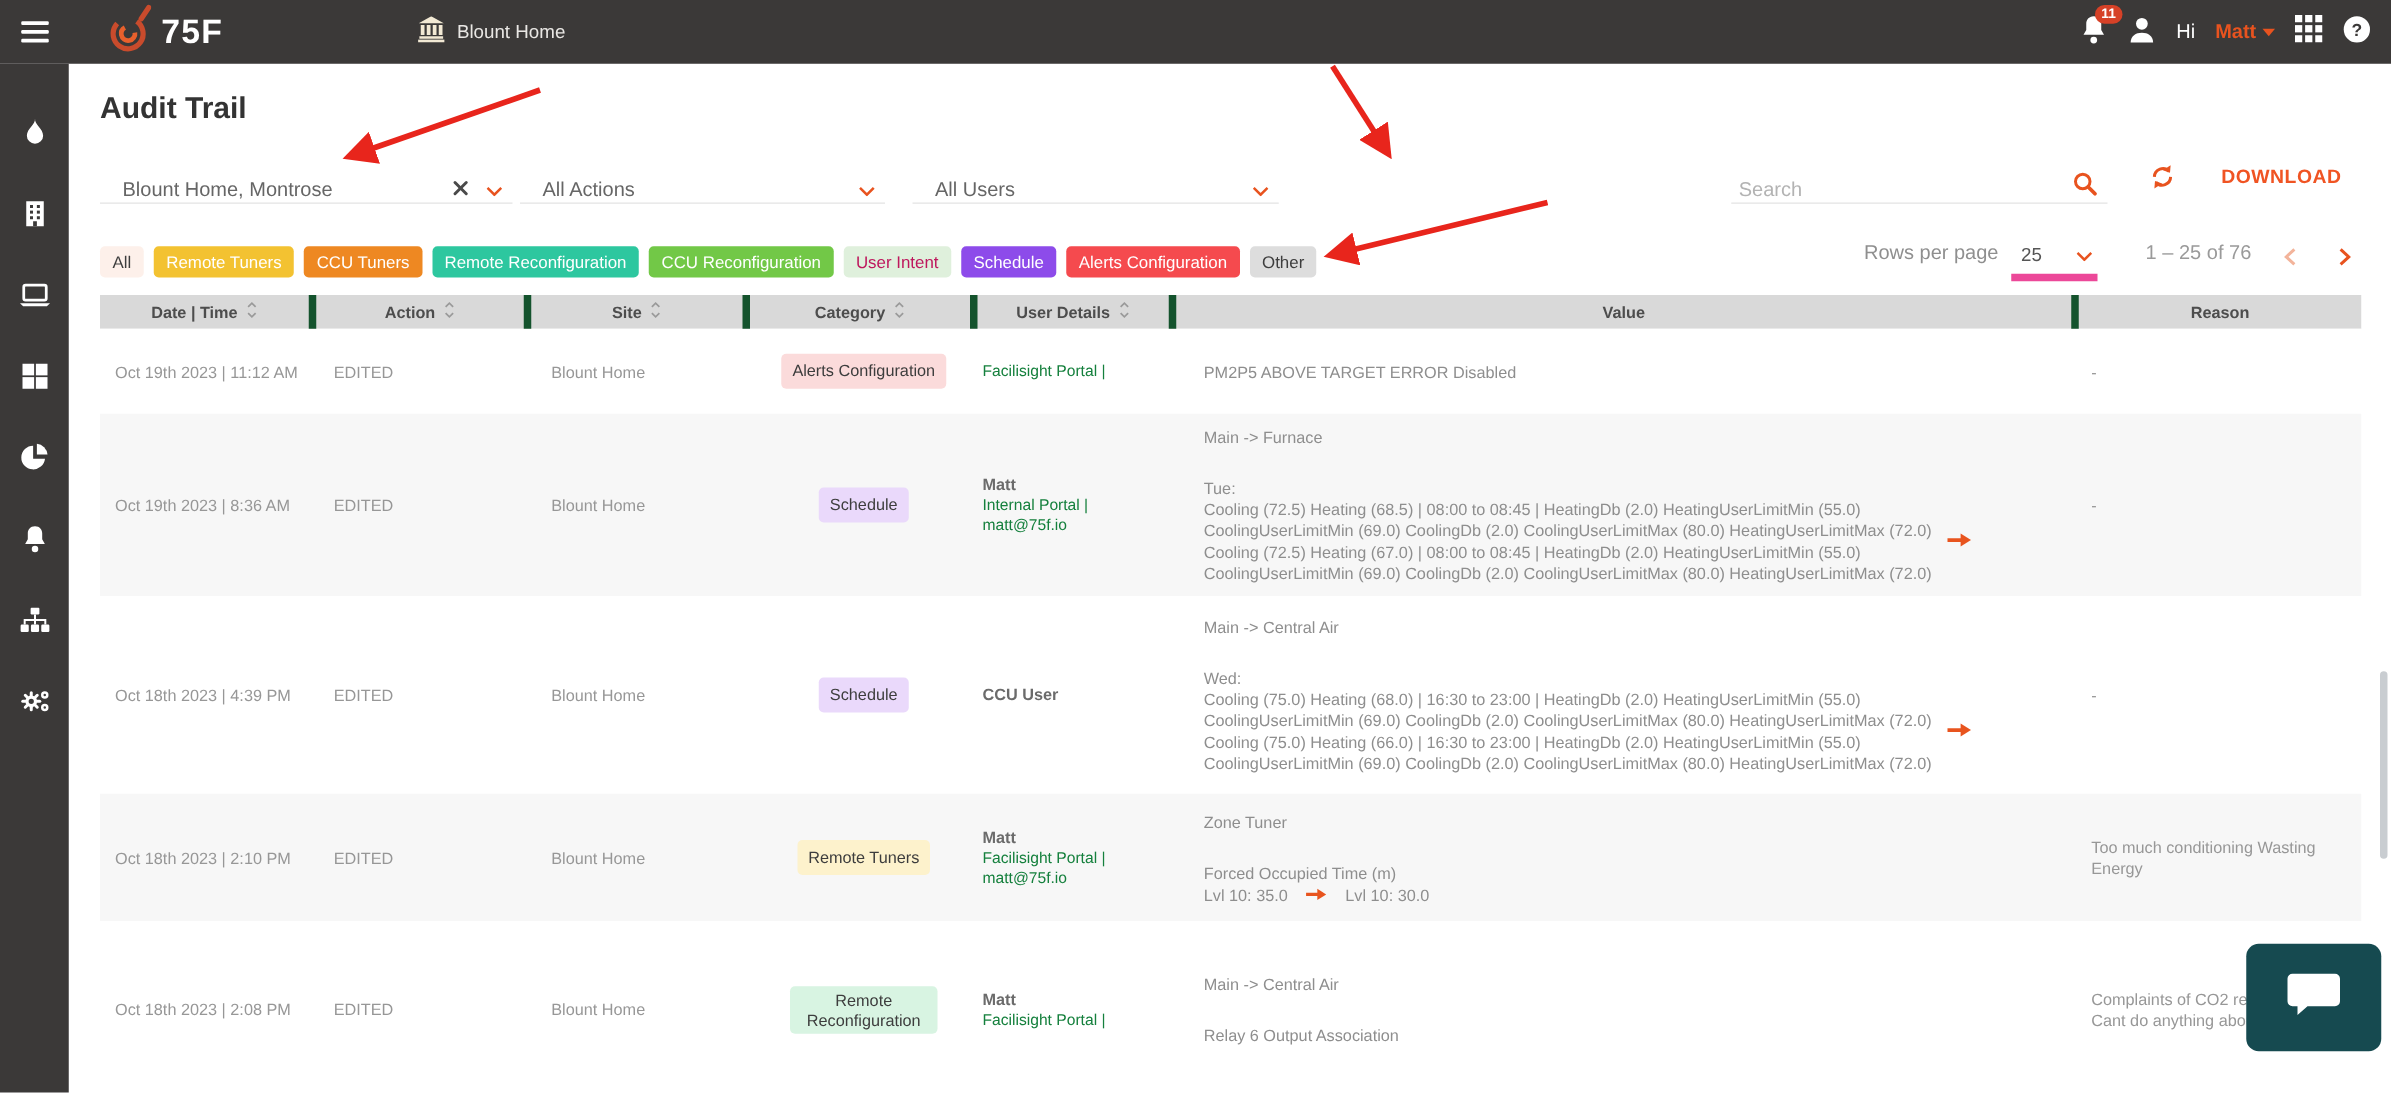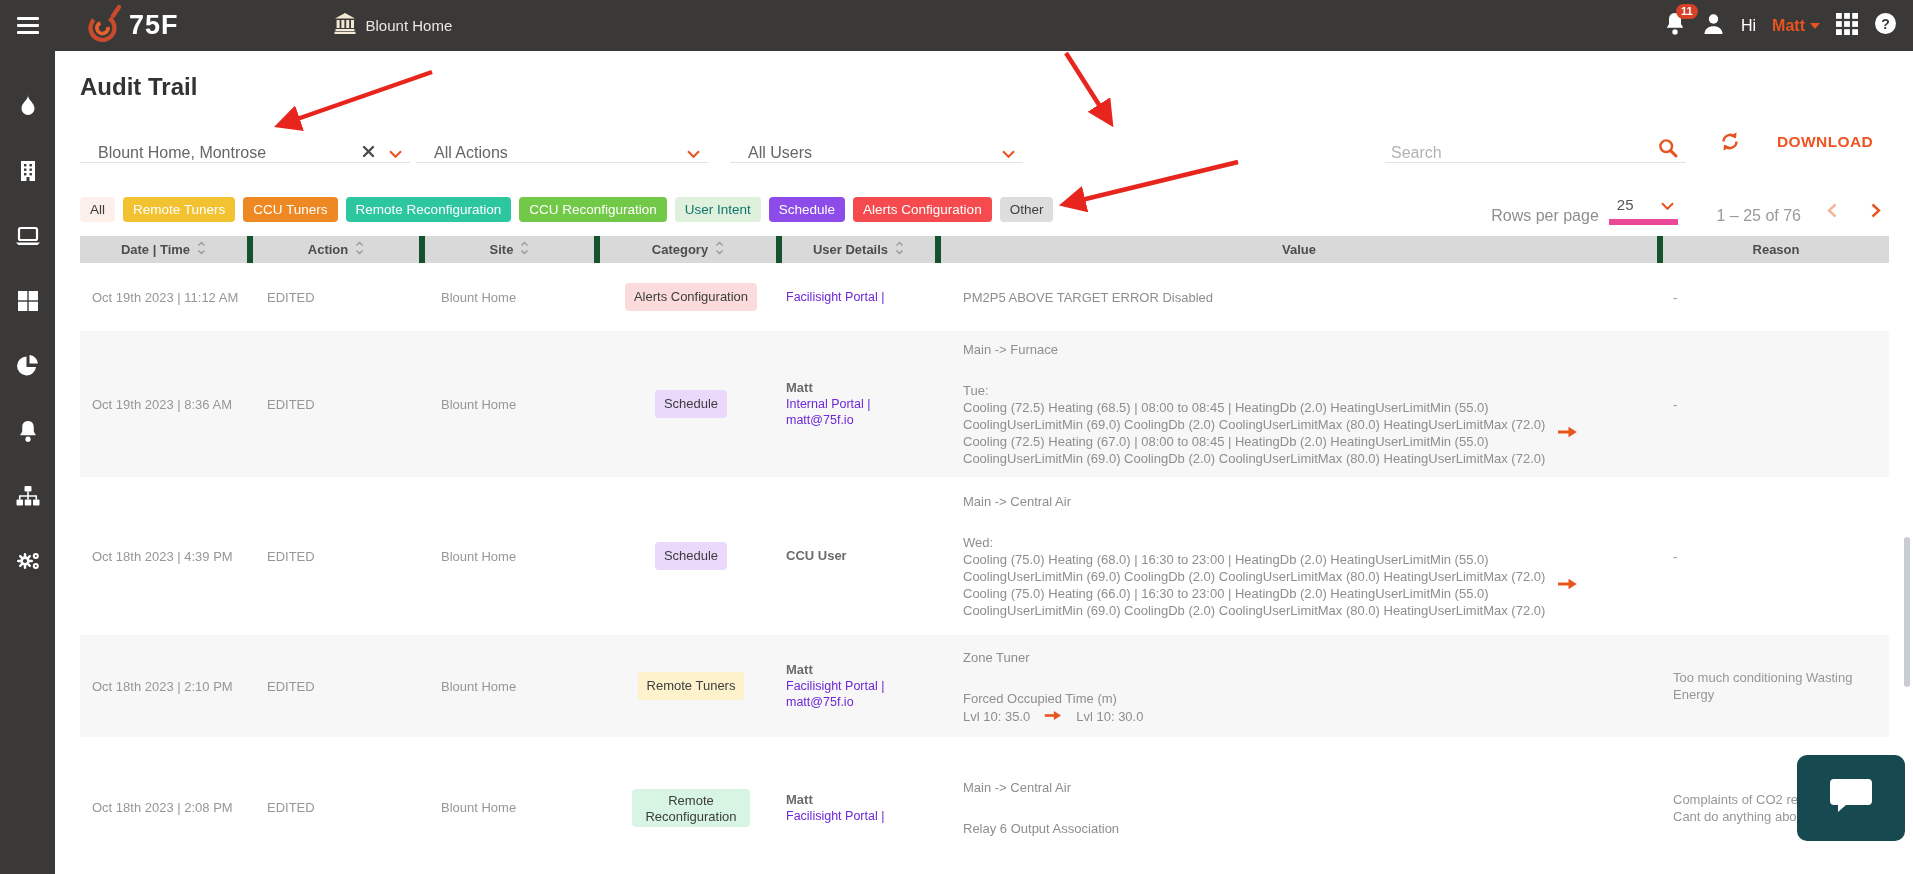--- a/index.html
+++ b/index.html
@@ -39,21 +39,21 @@
   .field .icons { display:flex; align-items:center; gap:14px; padding-right:8px; }
   .search-input { border:none; outline:none; background:transparent; font-size:16px; color:#0c4a6e; width:240px; font-family:"Liberation Sans", sans-serif; }
   .search-input::placeholder { color:#b3b3b3; }
   .refresh-btn { position:absolute; left:1664px; top:80px; cursor:pointer; }
   .download-btn { position:absolute; left:1722px; top:82px; color:#f05423; font-size:15.5px; font-weight:600; letter-spacing:.4px; background:none; border:none; cursor:pointer; font-family:"Liberation Sans", sans-serif; }
 
   
   .chips-row { position:absolute; left:25px; top:143px; width:1809px; display:flex; align-items:center; }
   .chips { display:flex; gap:8px; align-items:center; }
   .chip { font-size:13.5px; padding:6px 10px; border-radius:4px; cursor:pointer; white-space:nowrap; line-height:1; }
-  .pager { margin-left:auto; display:flex; align-items:flex-end; gap:10px; }
+  .pager { margin-left:auto; display:flex; align-items:flex-start; gap:10px; }
   .rpp-label { color:#8f8f8f; font-size:16px; }
   .rpp-select { display:flex; align-items:center; gap:28px; border-bottom:6px solid #ec4899; padding:2px 4px 6px 8px; cursor:pointer; color:#555; font-size:15px; }
   .range-text { color:#9a9a9a; font-size:16px; margin-left:28px; }
   .pg-btn { background:none; border:none; cursor:pointer; padding:4px 8px; margin-left:8px; }
 
   
   .table { position:absolute; left:25px; top:185px; width:1809px; }
   .thead, .trow { display:grid; grid-template-columns:173px 172px 175px 182px 159px 722px 226px; }
   .thead { background:#d9d9d9; height:27px; }
   .th { display:flex; align-items:center; justify-content:center; gap:7px; font-size:13px; font-weight:bold; color:#4d4d4d; border-right:6px solid #14532d; cursor:pointer; }
@@ -61,21 +61,21 @@
   .trow { align-items:center; }
   .td { font-size:13px; color:#979797; display:flex; flex-direction:column; justify-content:center; height:100%; }
   .td-date { padding-left:12px; padding-right:10px; line-height:17px; }
   .td-action { padding-left:14px; }
   .td-site { padding-left:16px; }
   .td-cat { align-items:center; }
   .cat-chip { display:inline-block; font-size:13px; color:#3d3d3d; padding:6px 9px; border-radius:4px; text-align:center; line-height:16px; }
   .cat-chip.clip { max-width:118px; max-height:38px; overflow:hidden; padding:4px 8px; }
   .td-user { padding-left:4px; line-height:16px; }
   .user-name { color:#6b6b6b; font-weight:600; font-size:13px; }
-  .user-line { color:#6d28d9; font-size:12.5px; }
+  .user-line { color:#15803d; font-size:12.5px; }
   .td-value { padding-left:22px; color:#8e8e8e; }
   .val-title { line-height:17px; }
   .val-day { margin-top:24px; line-height:17px; }
   .val-sub { margin-top:24px; line-height:17px; }
   .sched { display:flex; align-items:center; gap:12px; }
   .sched-lines div { line-height:17px; white-space:nowrap; }
   .lvl-line { display:flex; align-items:center; gap:14px; margin-top:2px; }
   .td-reason { padding-left:10px; line-height:17px; padding-right:6px; }
 
   
@@ -317,21 +317,21 @@
   </span>
   <button class="download-btn">DOWNLOAD</button>
 
   <div class="chips-row">
     <div class="chips">
       <span class="chip" style="background-color: rgb(253, 240, 234); color: rgb(61, 61, 61);">All</span>
       <span class="chip" style="background-color: rgb(243, 194, 49); color: rgb(255, 255, 255);">Remote Tuners</span>
       <span class="chip" style="background-color: rgb(238, 136, 34); color: rgb(255, 255, 255);">CCU Tuners</span>
       <span class="chip" style="background-color: rgb(45, 199, 159); color: rgb(255, 255, 255);">Remote Reconfiguration</span>
       <span class="chip" style="background-color: rgb(114, 200, 71); color: rgb(255, 255, 255);">CCU Reconfiguration</span>
-      <span class="chip" style="background-color: rgb(223, 240, 220); color: #0f766e;">User Intent</span>
+      <span class="chip" style="background-color: rgb(223, 240, 220); color: #be185d;">User Intent</span>
       <span class="chip" style="background-color: rgb(141, 75, 234); color: rgb(255, 255, 255);">Schedule</span>
       <span class="chip" style="background-color: rgb(245, 74, 78); color: rgb(255, 255, 255);">Alerts Configuration</span>
       <span class="chip" style="background-color: rgb(221, 221, 221); color: rgb(61, 61, 61);">Other</span>
     </div>
     <div class="pager">
       <span class="rpp-label">Rows per page</span>
       <span class="rpp-select">
         <span>25</span>
         <span>
           <svg width="13" height="8" viewBox="0 0 13 8">

